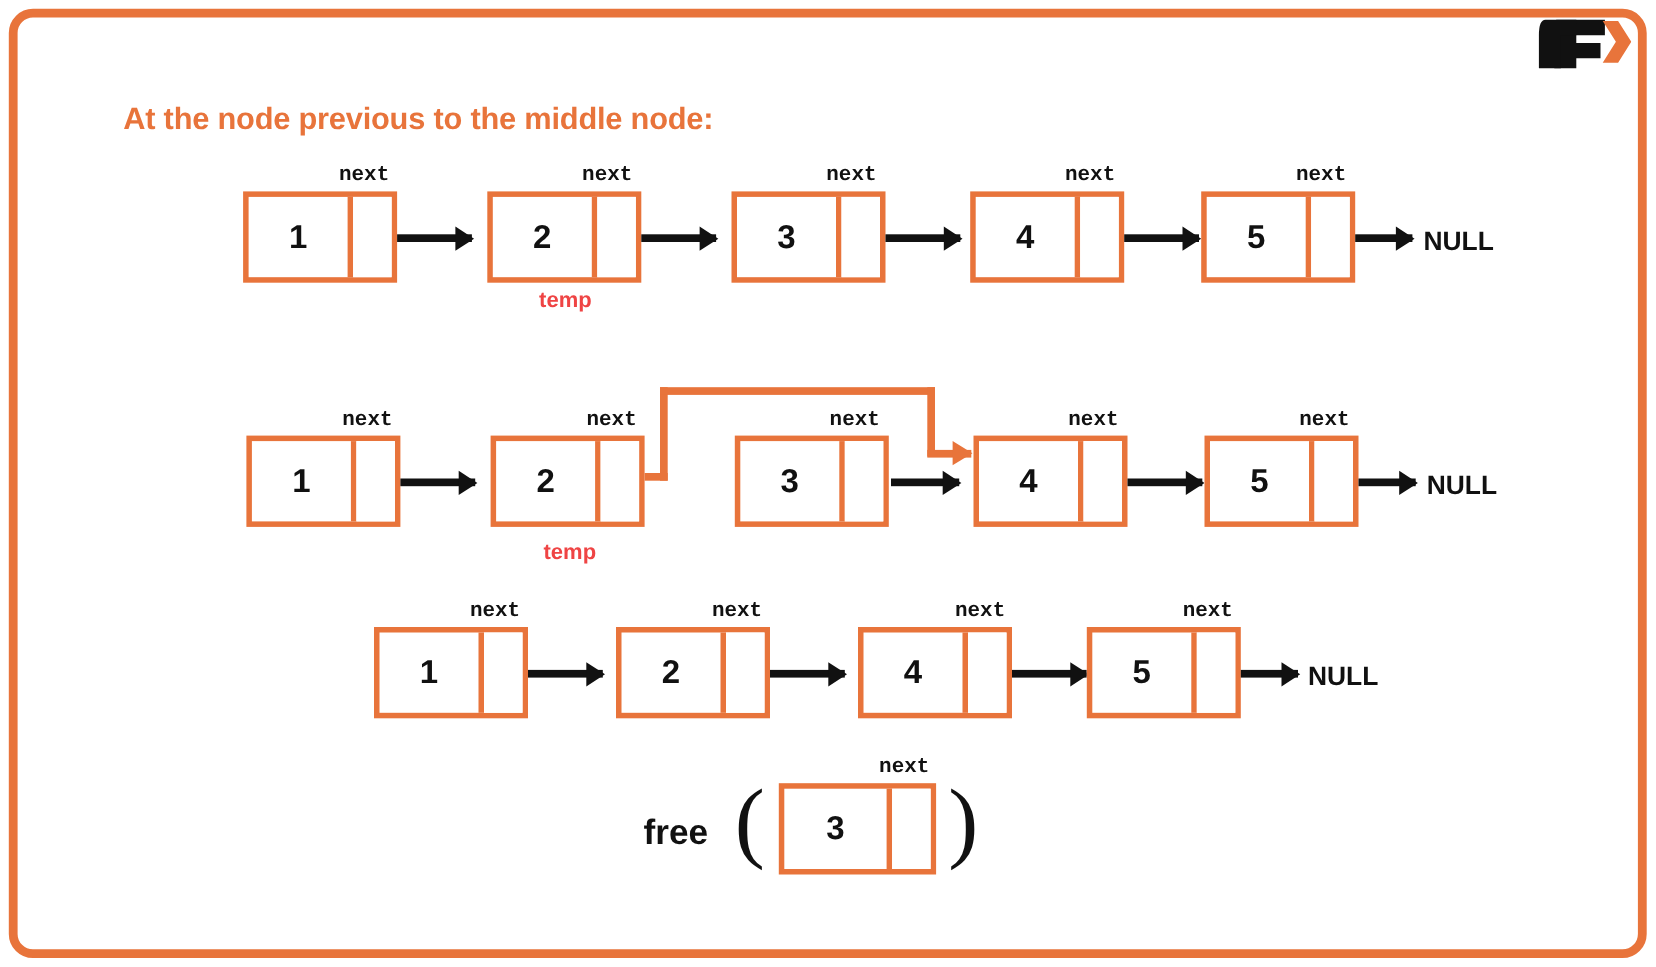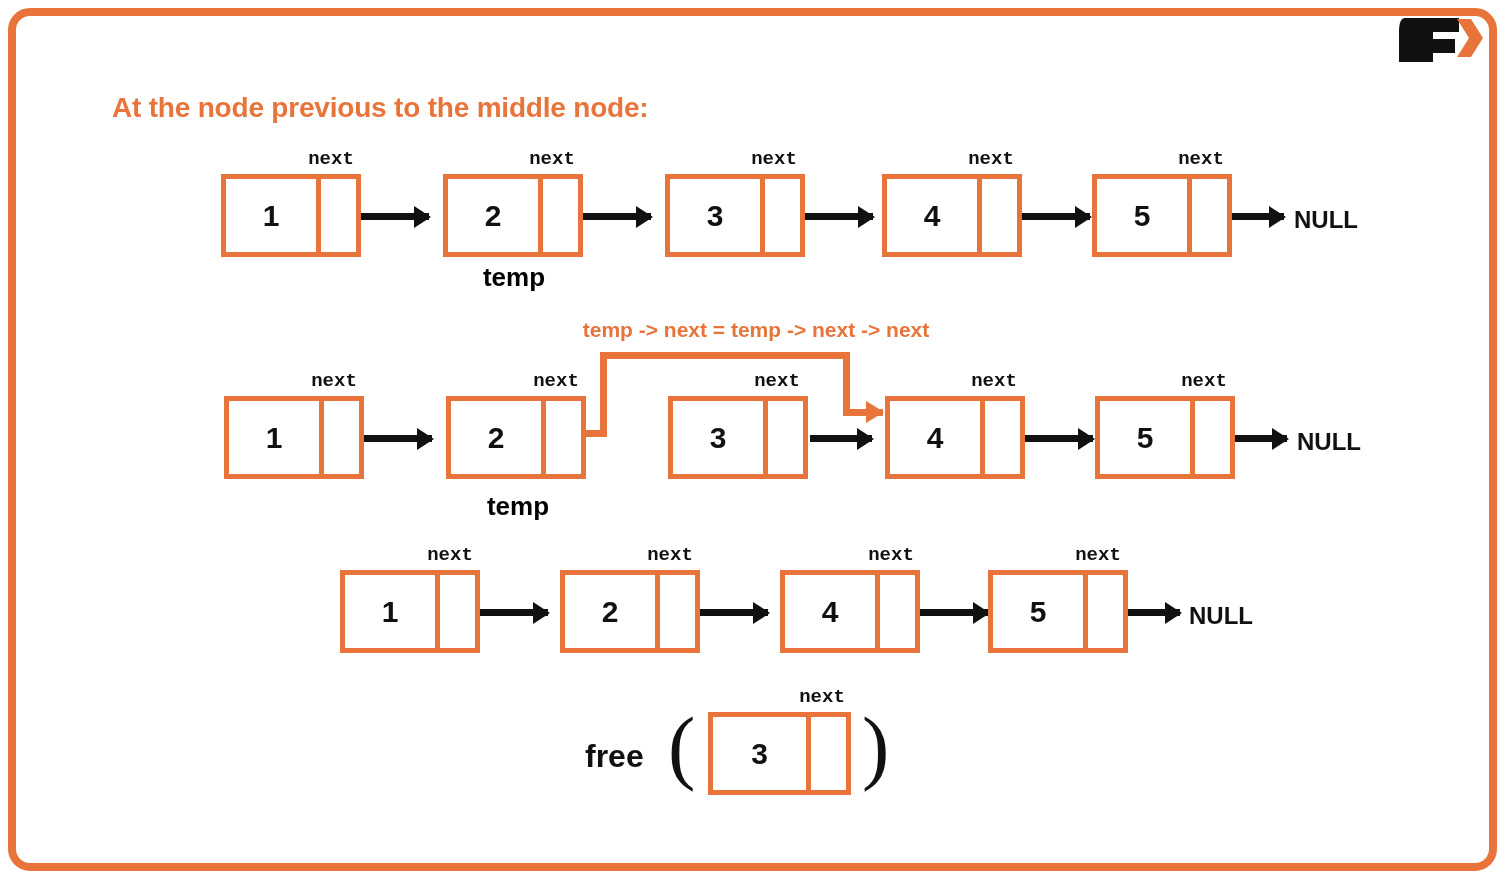--- a/index.html
+++ b/index.html
@@ -69,23 +69,23 @@
     position: absolute;
     font-size: 19px;
     font-weight: bold;
     color: #111111;
     white-space: nowrap;
     transform: translateX(-50%);
     font-family: Liberation Mono, monospace;
   }
   .temp-label {
     position: absolute;
-    font-size: 26px;
-    font-weight: bold;
-    color: #000000;
+    font-size: 20px;
+    font-weight: bold;
+    color: #ef4444;
     white-space: nowrap;
     transform: translateX(-50%);
   }
   .null-label {
     position: absolute;
     font-size: 24px;
     font-weight: bold;
     color: #111111;
     white-space: nowrap;
     text-align: center;
@@ -184,21 +184,20 @@
   <div class="arrow" style="left:1022px; top:213px; width:68px;"></div>
 
   <div class="next-label" style="left:1201px; top:148px;">next</div>
   <div class="node" style="left:1092px; top:174px; width:140px;">
     <div class="data-cell" style="width:95px;">5</div>
     <div class="next-cell"></div>
   </div>
   <div class="arrow" style="left:1232px; top:213px; width:52px;"></div>
   <div class="null-label" style="left:1294px; top:206px;">NULL</div>
 
-  <div class="code-text" style="left:756px; top:318px;">temp -&gt; next = temp -&gt; next -&gt; next</div>
 
   <div class="rl" style="left:585px; top:430px; width:22px; height:7px;"></div>
   <div class="rl" style="left:600px; top:352px; width:7px; height:85px;"></div>
   <div class="rl" style="left:600px; top:352px; width:250px; height:7px;"></div>
   <div class="rl" style="left:843px; top:352px; width:7px; height:63px;"></div>
   <div class="rl" style="left:843px; top:409px; width:40px; height:7px;"></div>
   <div style="position:absolute; left:866px; top:401px; width:0; height:0;
               border-top:11px solid transparent; border-bottom:11px solid transparent;
               border-left:18px solid #E8743B;"></div>
 

